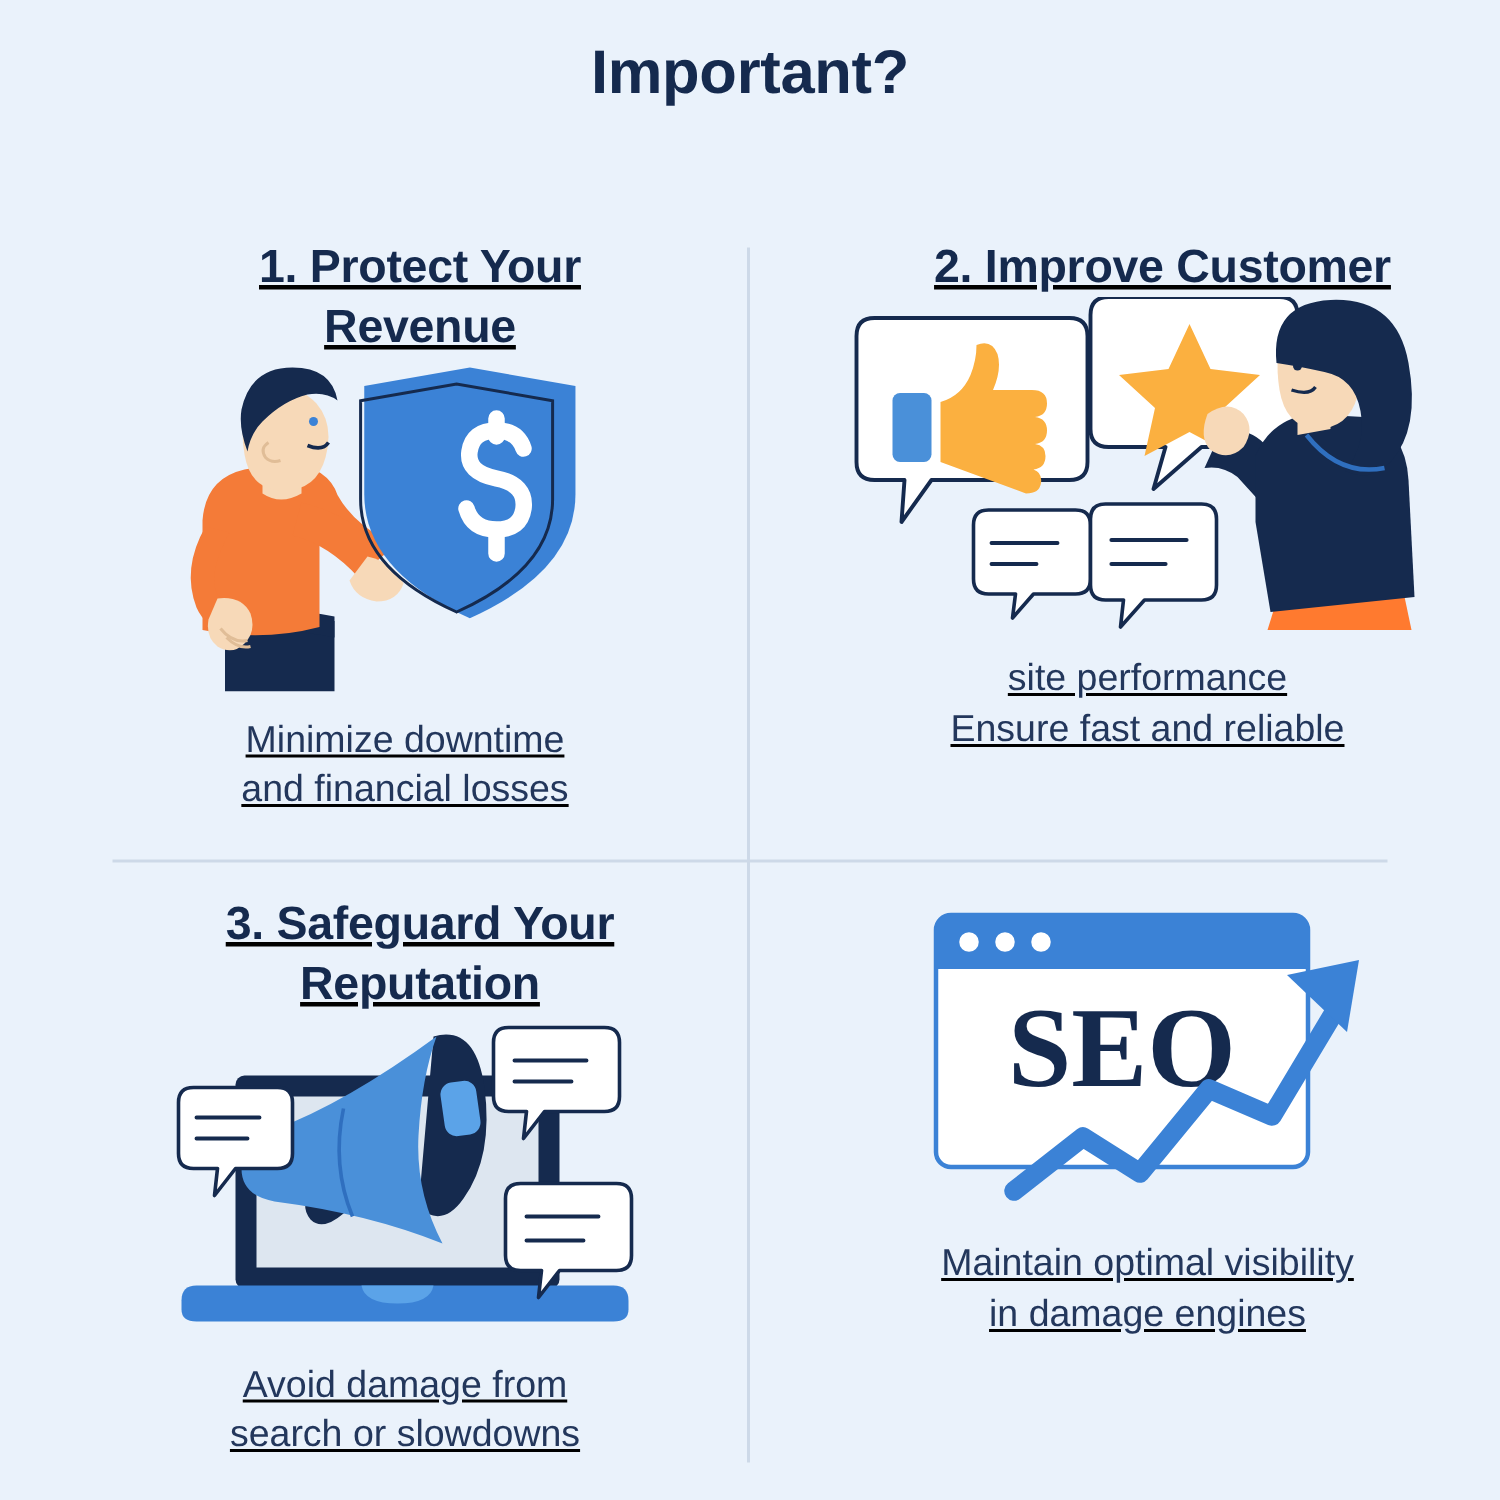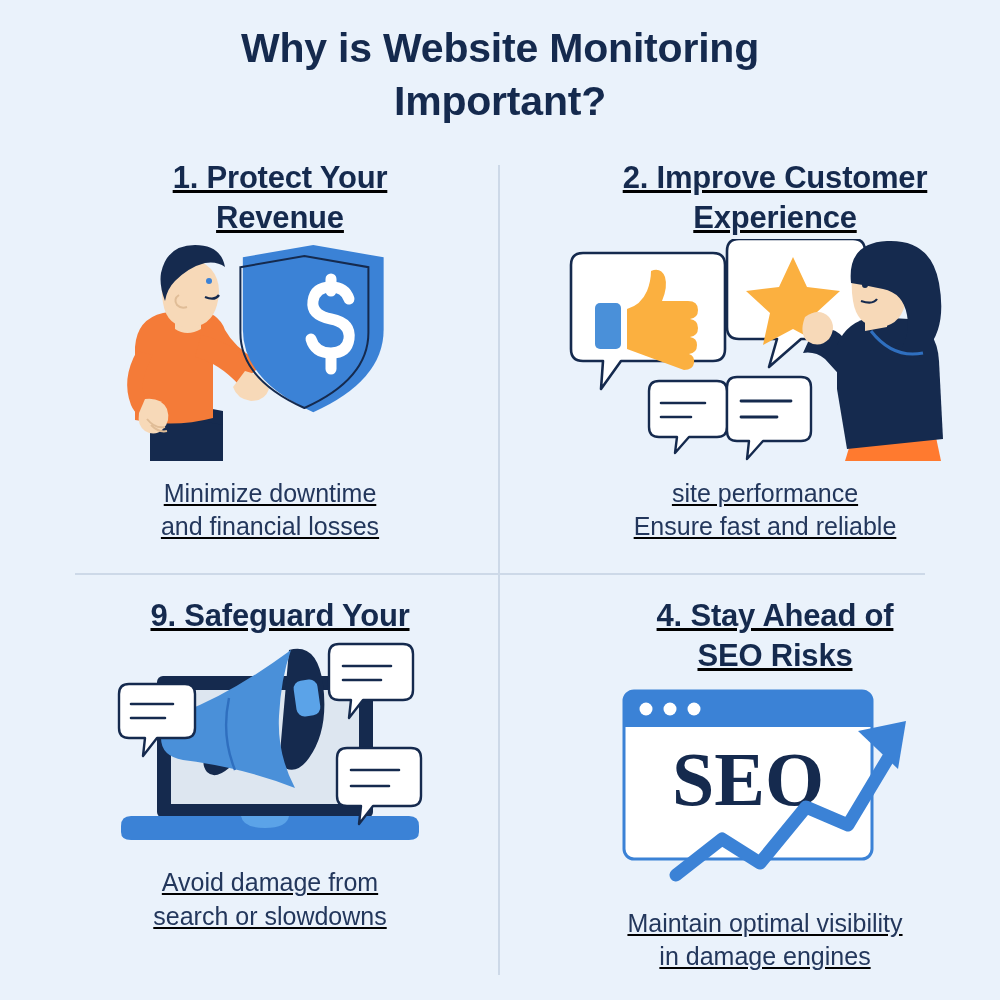--- a/index.html
+++ b/index.html
@@ -91,21 +91,20 @@
 
   .cap-top { margin-top: 16px; }
   .cap-bot { margin-top: 22px; }
 </style>
 </head>
 <body>
 
 <div class="canvas">
 
   <div class="title">
-    <div>Why is Website Monitoring</div>
     <div>Important?</div>
   </div>
 
   <div class="divider-v"></div>
   <div class="divider-h"></div>
 
   <div class="quad q1">
     <div class="q-heading">
       <div>1. Protect Your</div>
       <div>Revenue</div>
@@ -156,21 +155,20 @@
 
     <div class="q-caption cap-top">
       <div>Minimize downtime</div>
       <div>and financial losses</div>
     </div>
   </div>
 
   <div class="quad q2">
     <div class="q-heading">
       <div>2. Improve Customer</div>
-      <div>Experience</div>
     </div>
 
     <div class="art art-top">
       <svg width="400" height="222" viewBox="0 0 400 222">
 
         <g>
           <path d="M6 26 q0 -12 12 -12 l130 0 q12 0 12 12 l0 84 q0 12 -12 12 l-92 0 l-20 28 l2 -28 l-20 0 q-12 0 -12 -12 Z" fill="#ffffff" stroke="#152a4e" stroke-width="2.6" stroke-linejoin="round"></path>
           <g>
             <rect x="30" y="64" width="26" height="46" rx="5" fill="#4a90d9"></rect>
             <path d="M62 110 l0 -40 q14 -4 20 -18 q4 -10 4 -20 q10 -4 14 6 q3 10 -3 24 l26 0 q10 0 10 9 q0 8 -8 9
@@ -217,21 +215,22 @@
     </div>
 
     <div class="q-caption cap-top">
       <div>site performance</div>
       <div>Ensure fast and reliable</div>
     </div>
   </div>
 
   <div class="quad q3">
     <div class="q-heading">
-      <div>9. Safeguard Your</div>
+      <div>3. Safeguard Your</div>
+      <div>Reputation</div>
     </div>
 
     <div class="art art-bot">
       <svg width="330" height="205" viewBox="0 0 330 205">
 
         <g>
           <rect x="52" y="40" width="216" height="142" rx="6" fill="#152a4e"></rect>
           <rect x="66" y="54" width="188" height="114" fill="#dde6f0"></rect>
           <path d="M26 180 l278 0 q10 0 10 10 l0 6 q0 8 -10 8 l-278 0 q-10 0 -10 -8 l0 -6 q0 -10 10 -10 Z" fill="#3b82d6"></path>
           <path d="M136 180 l48 0 q-2 12 -24 12 q-22 0 -24 -12 Z" fill="#5ba3e8"></path>
@@ -261,24 +260,20 @@
       </svg>
     </div>
 
     <div class="q-caption cap-bot">
       <div>Avoid damage from</div>
       <div>search or slowdowns</div>
     </div>
   </div>
 
   <div class="quad q4">
-    <div class="q-heading">
-      <div>4. Stay Ahead of</div>
-      <div>SEO Risks</div>
-    </div>
 
     <div class="art art-bot">
       <svg width="350" height="205" viewBox="0 0 350 205">
 
         <g>
           <rect x="34" y="14" width="248" height="168" rx="10" fill="#ffffff" stroke="#3b82d6" stroke-width="3"></rect>
           <path d="M34 24 q0 -10 10 -10 l228 0 q10 0 10 10 l0 26 l-248 0 Z" fill="#3b82d6"></path>
           <circle cx="56" cy="32" r="6.5" fill="#ffffff"></circle>
           <circle cx="80" cy="32" r="6.5" fill="#ffffff"></circle>
           <circle cx="104" cy="32" r="6.5" fill="#ffffff"></circle>

